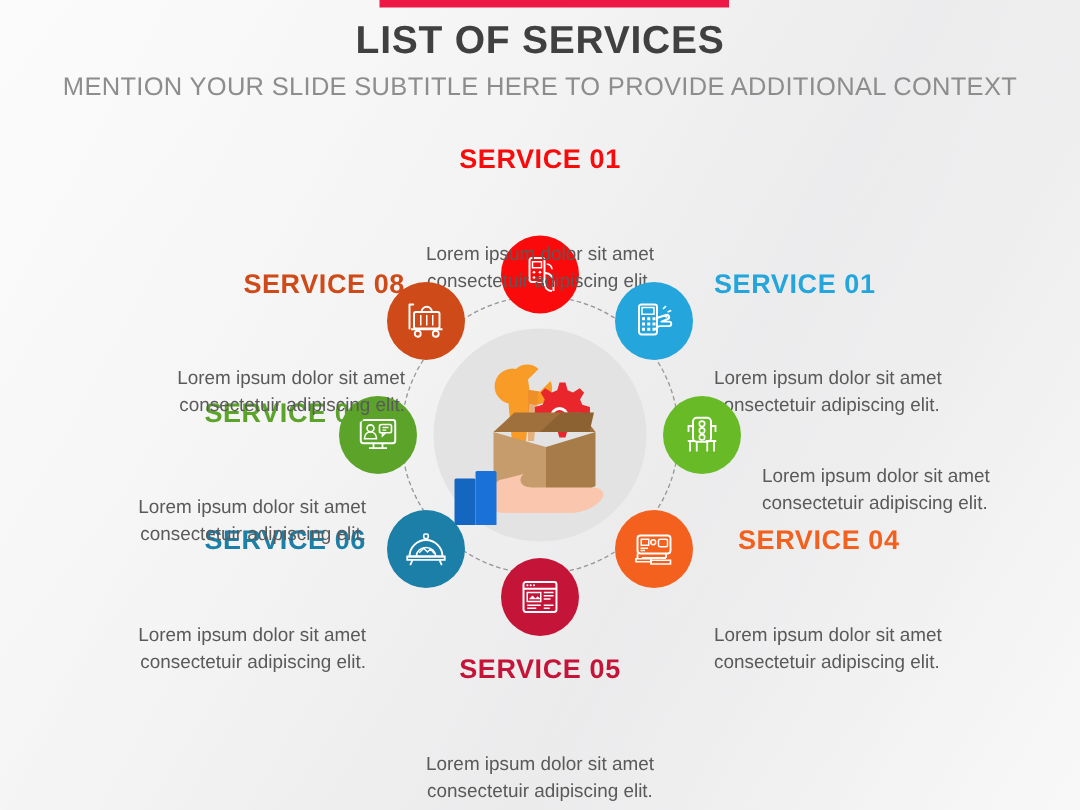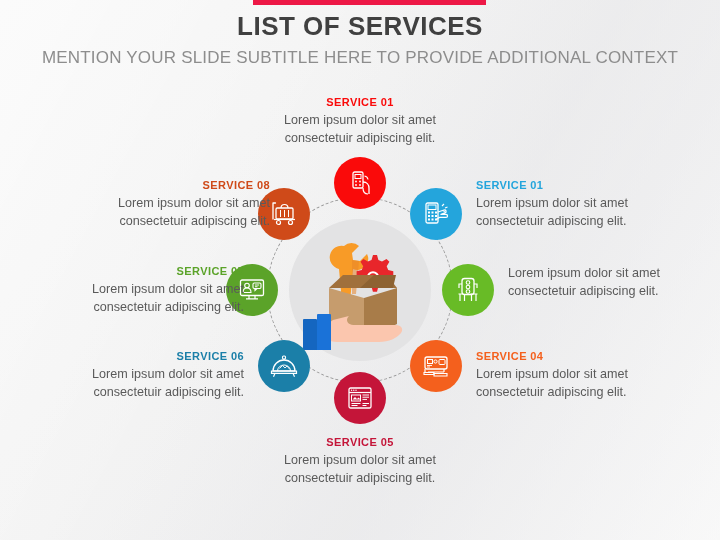--- a/index.html
+++ b/index.html
@@ -118,30 +118,31 @@
     box-sizing: border-box;
   }
   .node svg { display: block; }
 
   
   .svc {
     position: absolute;
     width: 210px;
   }
   .svc .svc-title {
-    font-size: 11px;
+    font-size: 18px;
     font-weight: bold;
     letter-spacing: 0.4px;
     margin-bottom: 3px;
     line-height: 1.15;
   }
   .svc .svc-desc {
     font-size: 12.6px;
     color: #5a5a5a;
     line-height: 1.42;
+    margin-top: 44px;
   }
   .ta-c { text-align: center; }
   .ta-l { text-align: left; }
   .ta-r { text-align: right; }
 </style>
 </head>
 <body>
 
 <div id="slide">
 
@@ -243,21 +244,21 @@
         <rect x="6.5" y="8.5" width="5" height="4" fill="none" stroke="#fff" stroke-width="1"></rect>
         <circle cx="14.5" cy="10.5" r="1.6" fill="none" stroke="#fff" stroke-width="1"></circle>
         <rect x="18" y="8.5" width="6" height="5" rx="1" fill="none" stroke="#fff" stroke-width="1"></rect>
         <path d="M4 18 l0 3 M7 21 l16 0 M23 18 l0 3" fill="none" stroke="#fff" stroke-width="1.2"></path>
         <path d="M3 21.5 l10 0 0 2 -10 0 z" fill="none" stroke="#fff" stroke-width="1.1"></path>
         <path d="M13 22.5 l13 0 0 2.5 -13 0 z" fill="none" stroke="#fff" stroke-width="1.1"></path>
         <path d="M6 14.5 l5 0 M6 16 l3 0" stroke="#fff" stroke-width="0.9"></path>
       </svg>
     </div>
     <div class="svc ta-l" style="left:476px; top:350px;">
-      <div class="svc-title" style="color: rgb(244, 96, 29);">SERVICE 04</div>
+      <div class="svc-title" style="color: rgb(244, 96, 29); margin-left: 16px;">SERVICE 04</div>
       <div class="svc-desc">Lorem ipsum dolor sit amet consectetuir adipiscing elit.</div>
     </div>
 
     <div class="node" style="left: 334px; top: 372px; background: rgb(196, 21, 57);">
       <svg width="30" height="30" viewBox="0 0 30 30">
         <rect x="4" y="5" width="22" height="20" rx="1.6" fill="none" stroke="#fff" stroke-width="1.3"></rect>
         <path d="M4 9.5 l22 0" stroke="#fff" stroke-width="1.2"></path>
         <circle cx="6.6" cy="7.2" r="0.7" fill="#fff"></circle>
           <circle cx="8.8" cy="7.2" r="0.7" fill="#fff"></circle>
           <circle cx="11" cy="7.2" r="0.7" fill="#fff"></circle>

